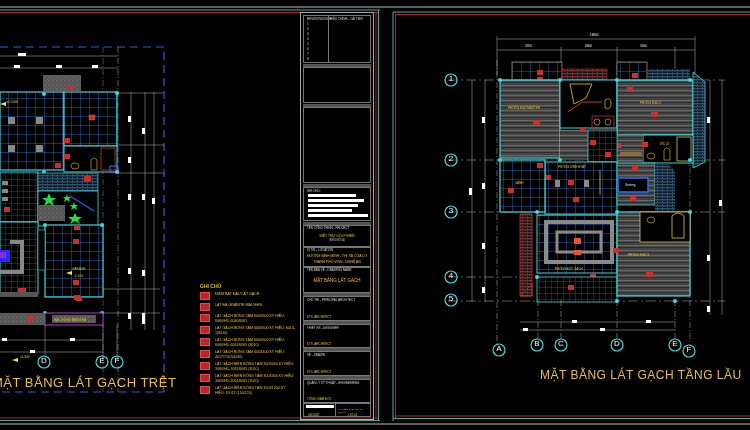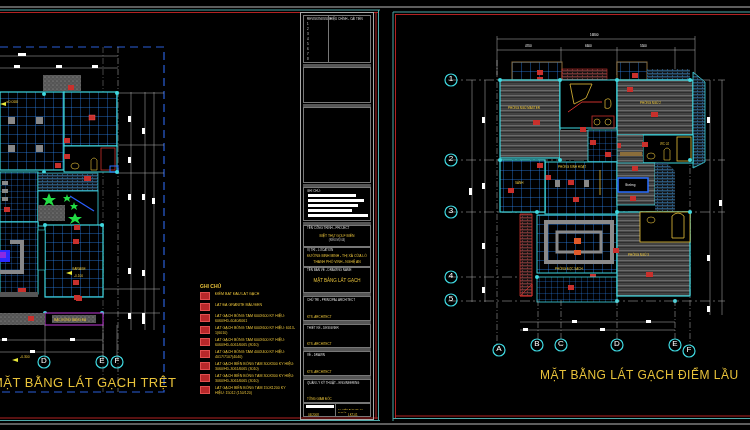--- a/index.html
+++ b/index.html
@@ -488,13 +488,13 @@
 <div class="abs" style="left:445px;top:271px;width:12px;text-align:center;color:#fff;font-size:8px;">4</div>
 <div class="abs" style="left:445px;top:294px;width:12px;text-align:center;color:#fff;font-size:8px;">5</div>
 
 <div class="abs" style="left:493px;top:344px;width:12px;text-align:center;color:#fff;font-size:8px;">A</div>
 <div class="abs" style="left:531px;top:339px;width:12px;text-align:center;color:#fff;font-size:8px;">B</div>
 <div class="abs" style="left:555px;top:339px;width:12px;text-align:center;color:#fff;font-size:8px;">C</div>
 <div class="abs" style="left:611px;top:339px;width:12px;text-align:center;color:#fff;font-size:8px;">D</div>
 <div class="abs" style="left:669px;top:339px;width:12px;text-align:center;color:#fff;font-size:8px;">E</div>
 <div class="abs" style="left:683px;top:345px;width:12px;text-align:center;color:#fff;font-size:8px;">F</div>
 
-<div class="abs title-text" style="left:540px;top:368px;font-size:12px;">MẶT BẰNG LÁT GẠCH ĐIỂM LẦU</div>
+<div class="abs title-text" style="left:540px;top:368px;font-size:12px;">MẶT BẰNG LÁT GẠCH TẦNG LẦU</div>
 
 </body></html>

